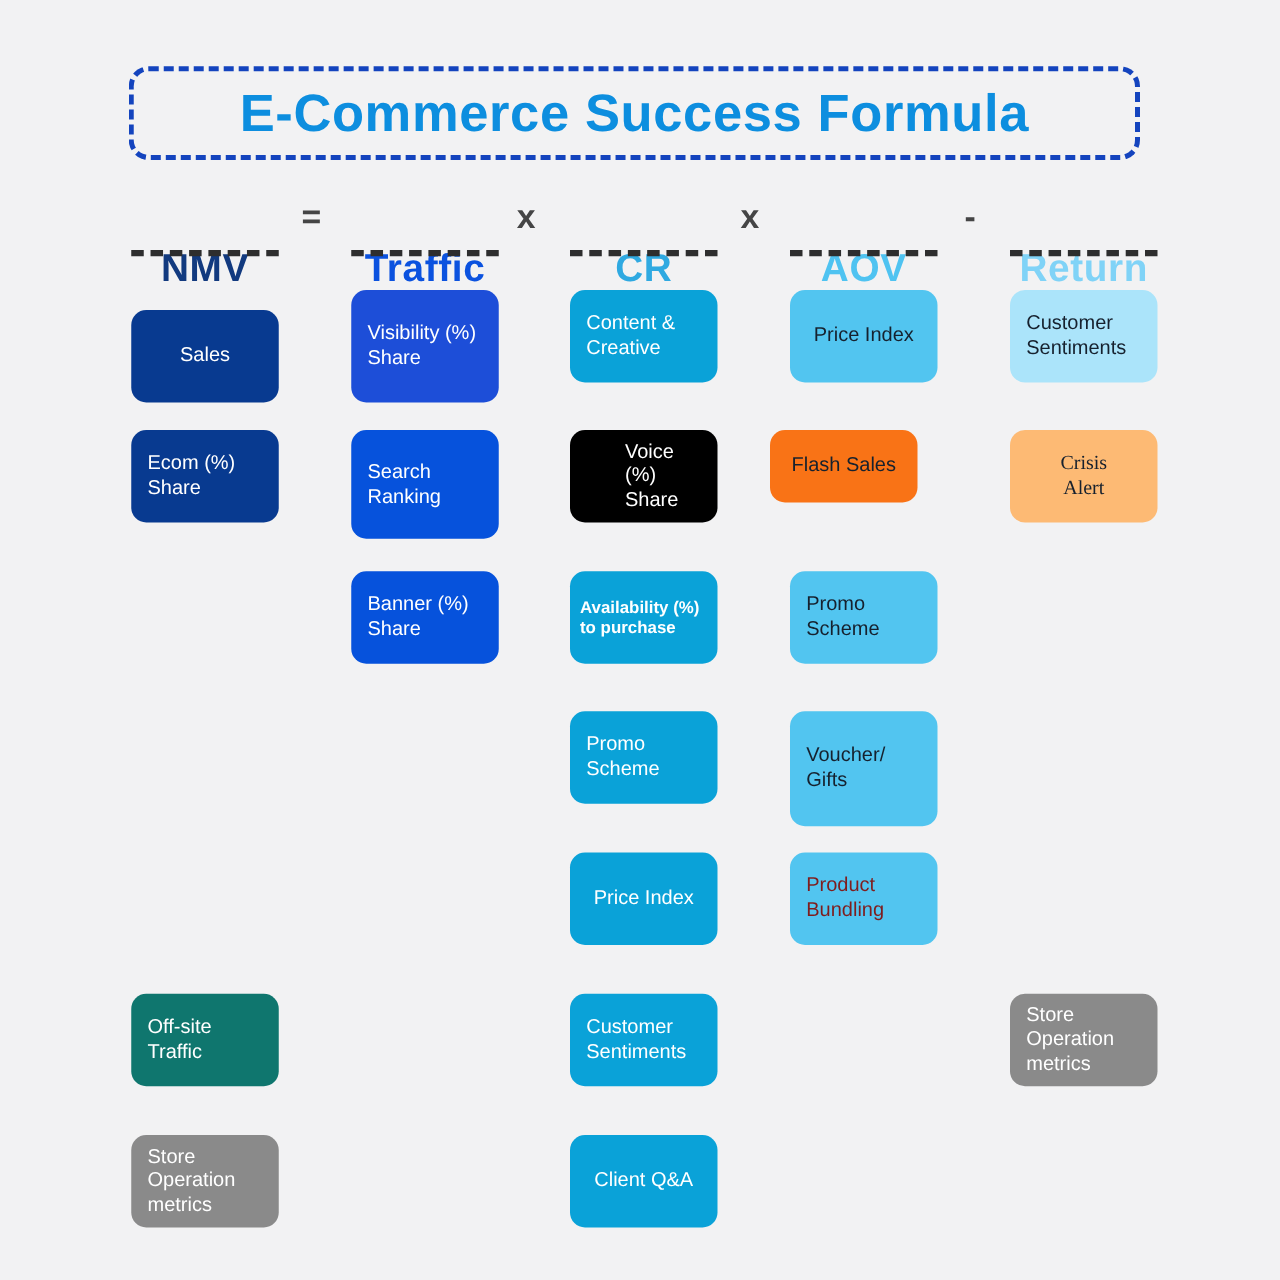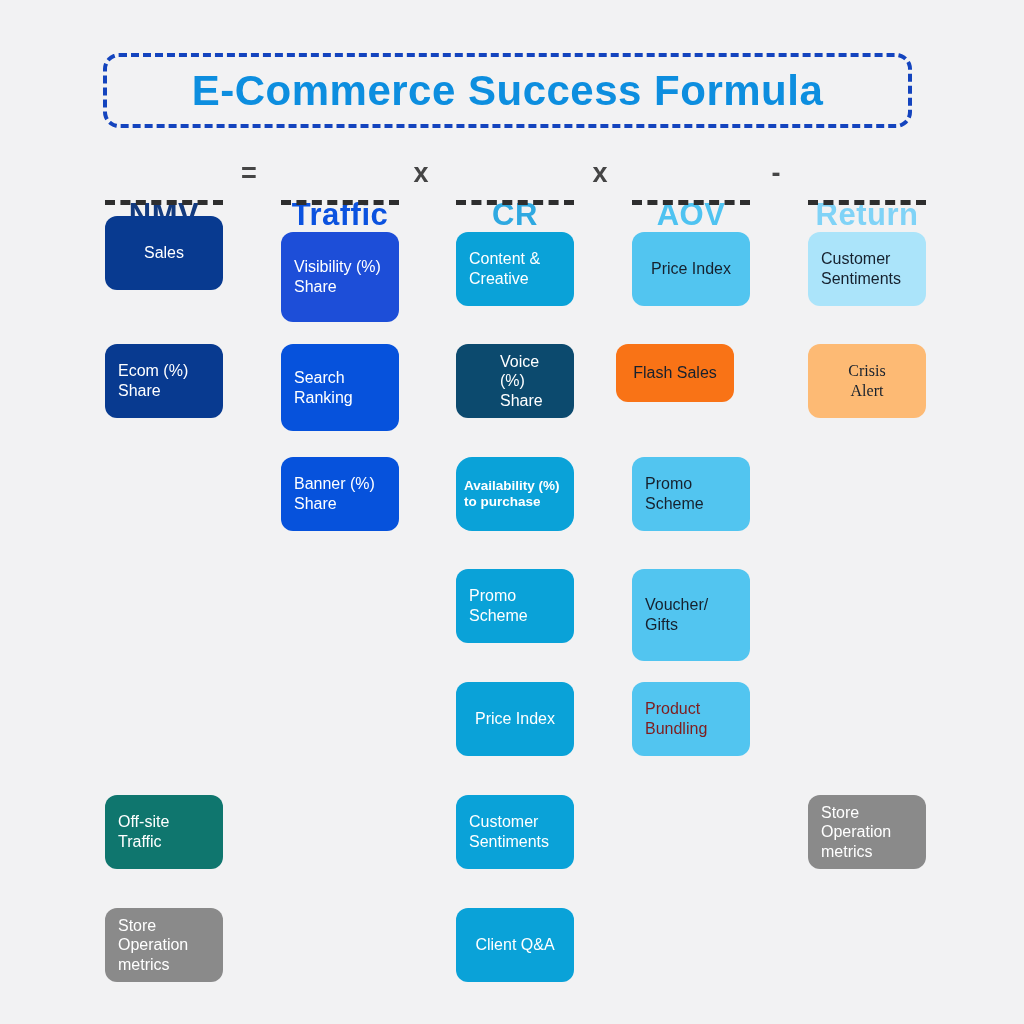--- a/index.html
+++ b/index.html
@@ -30,21 +30,21 @@
     font-size:27px;font-weight:800;color:#454545;
   }
   .box{
     position:absolute;width:118px;height:74px;border-radius:12px;
     display:flex;flex-direction:column;justify-content:center;
     font-size:16px;font-weight:500;line-height:1.22;
     white-space:pre-line;padding:0 13px;box-sizing:border-box;
     text-align:left;
   }
   .box.center{text-align:center;padding:0 4px;}
-  .box.small{font-size:13.5px;font-weight:600;padding:0 8px;border-radius:16px;}
+  .box.small{font-size:13.5px;font-weight:600;padding:0 8px;}
 </style>
 </head>
 <body>
 
 <div class="canvas" id="canvas" style="background: rgb(242, 242, 243);">
   <div class="title-box" id="title-box" style="border-color: rgb(20, 68, 190);">
     <h1 class="title" style="color: rgb(13, 142, 223);">E-Commerce Success Formula</h1>
   </div>
   <div id="formula-layer">
       <div class="hdr" style="left: 85px; color: rgb(18, 58, 127);">NMV</div>
@@ -56,37 +56,37 @@
       <div class="hdr" style="left: 612px; color: rgb(79, 195, 241);">AOV</div>
       <div class="hdr-underline" style="left: 632px; border-top-color: rgb(46, 46, 46);"></div>
       <div class="hdr" style="left: 788px; color: rgb(128, 211, 247);">Return</div>
       <div class="hdr-underline" style="left: 808px; border-top-color: rgb(46, 46, 46);"></div>
       <div class="op" style="left: 249px; color: rgb(69, 69, 69);">=</div>
       <div class="op" style="left: 421px; color: rgb(69, 69, 69);">x</div>
       <div class="op" style="left: 600px; color: rgb(69, 69, 69);">x</div>
       <div class="op" style="left: 776px; color: rgb(69, 69, 69);">-</div>
     </div>
   <div id="columns-layer">
-      <div class="box center" style="left: 105px; top: 216px; height: 74px; background: rgb(8, 58, 144); color: rgb(255, 255, 255);">Sales</div>
+      <div class="box center" style="left: 105px; top: 248px; height: 74px; background: rgb(8, 58, 144); color: rgb(255, 255, 255);">Sales</div>
       <div class="box" style="left: 105px; top: 344px; height: 74px; background: rgb(8, 58, 144); color: rgb(255, 255, 255);">Ecom (%)
 Share</div>
       <div class="box" style="left: 105px; top: 795px; height: 74px; background: #0f766e; color: rgb(255, 255, 255);">Off-site
 Traffic</div>
       <div class="box" style="left: 105px; top: 908px; height: 74px; background: rgb(138, 138, 138); color: rgb(255, 255, 255);">Store
 Operation
 metrics</div>
       <div class="box" style="left: 281px; top: 232px; height: 90px; background: #1d4ed8; color: rgb(255, 255, 255);">Visibility (%)
 Share</div>
       <div class="box" style="left: 281px; top: 344px; height: 87px; background: rgb(6, 82, 220); color: rgb(255, 255, 255);">Search
 Ranking</div>
       <div class="box" style="left: 281px; top: 457px; height: 74px; background: rgb(6, 82, 220); color: rgb(255, 255, 255);">Banner (%)
 Share</div>
       <div class="box" style="left: 456px; top: 232px; height: 74px; background: rgb(10, 162, 216); color: rgb(255, 255, 255);">Content &amp;
 Creative</div>
-      <div class="box" style="left: 456px; top: 344px; height: 74px; background: #0c4a6e; color: rgb(255, 255, 255); padding-left: 44px;">Voice (%)
+      <div class="box" style="left: 456px; top: 344px; height: 74px; background: #000000; color: rgb(255, 255, 255); padding-left: 44px;">Voice (%)
 Share</div>
       <div class="box small" style="left: 456px; top: 457px; height: 74px; background: rgb(10, 162, 216); color: rgb(255, 255, 255);">Availability (%)
 to purchase</div>
       <div class="box" style="left: 456px; top: 569px; height: 74px; background: rgb(10, 162, 216); color: rgb(255, 255, 255);">Promo
 Scheme</div>
       <div class="box center" style="left: 456px; top: 682px; height: 74px; background: rgb(10, 162, 216); color: rgb(255, 255, 255);">Price Index</div>
       <div class="box" style="left: 456px; top: 795px; height: 74px; background: rgb(10, 162, 216); color: rgb(255, 255, 255);">Customer
 Sentiments</div>
       <div class="box center" style="left: 456px; top: 908px; height: 74px; background: rgb(10, 162, 216); color: rgb(255, 255, 255);">Client Q&amp;A</div>
       <div class="box center" style="left: 632px; top: 232px; height: 74px; background: rgb(82, 197, 240); color: rgb(22, 33, 46);">Price Index</div>

